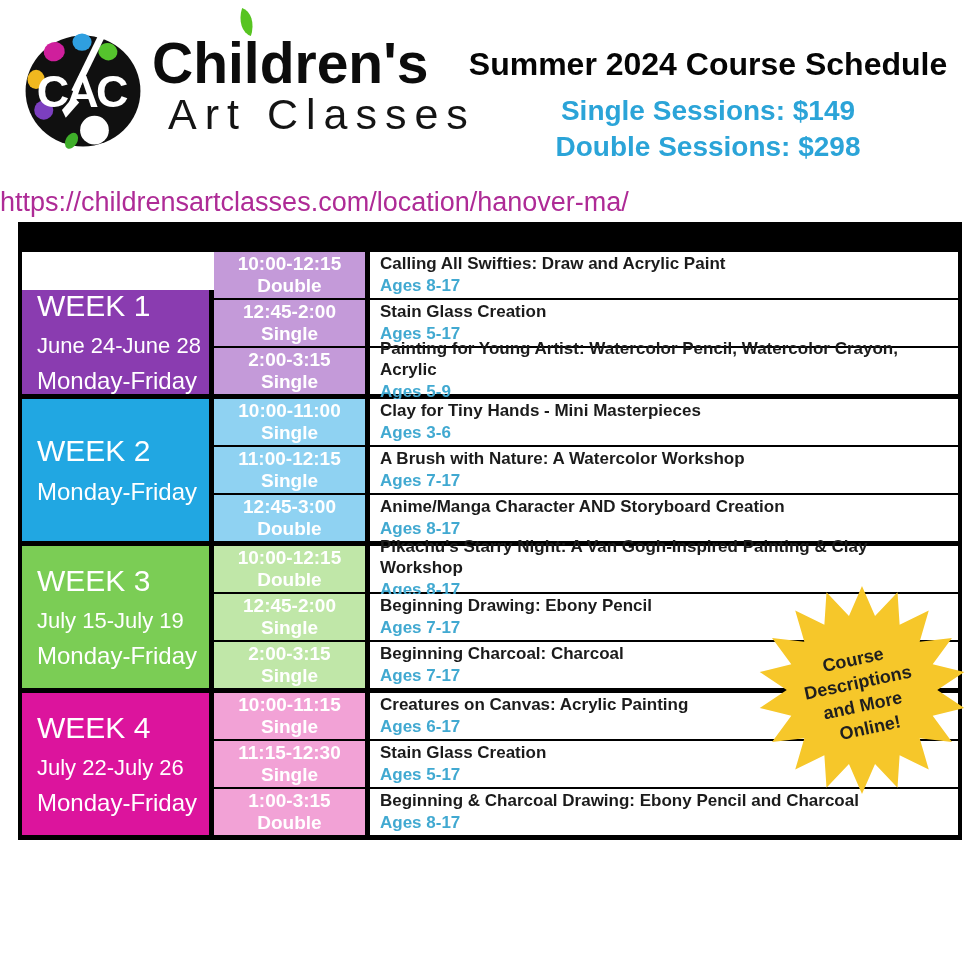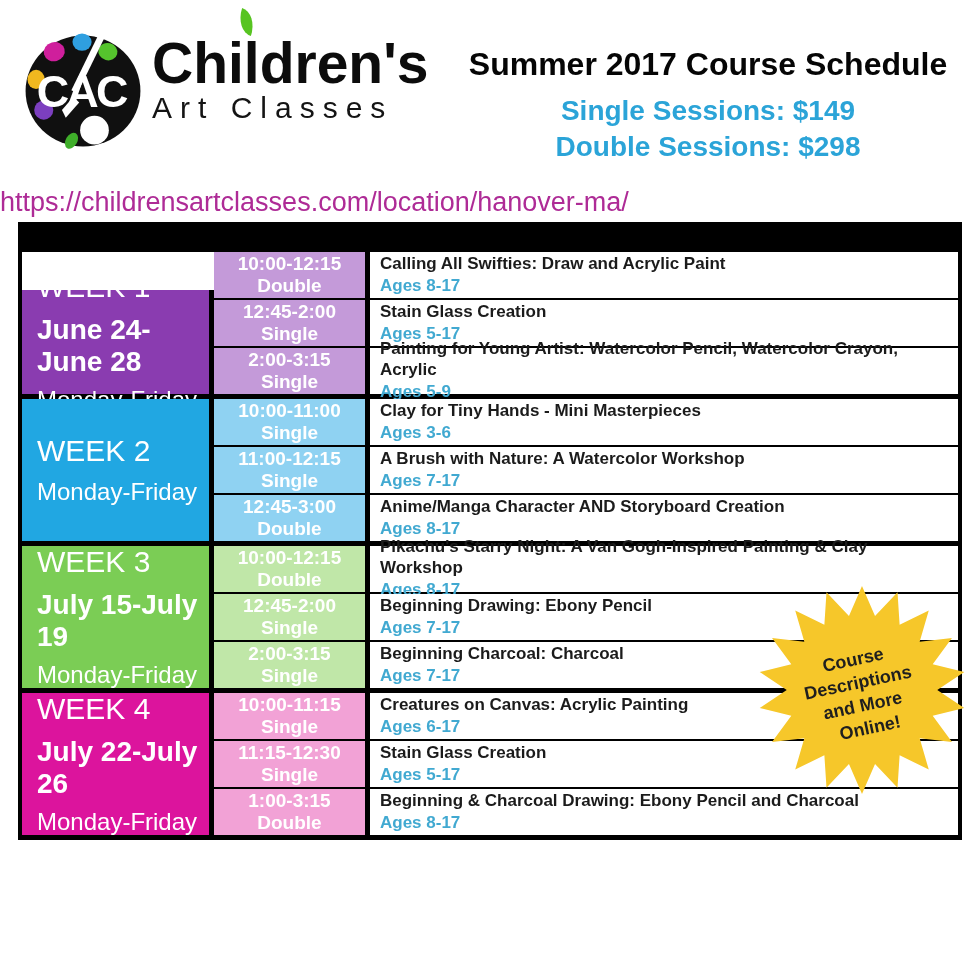--- a/index.html
+++ b/index.html
@@ -5,40 +5,40 @@
   * { margin:0; padding:0; box-sizing:border-box; }
   html,body { background:#ffffff; }
   body { font-family:"Liberation Sans", sans-serif; }
   .page { position:relative; width:980px; height:980px; background:#ffffff; overflow:hidden; }
 
   
   .brand { position:absolute; left:16px; top:22px; display:flex; align-items:flex-start; }
   .logo { width:134px; height:134px; flex:0 0 auto; }
   .brand-text { position:relative; margin-left:2px; padding-top:12px; }
   .brand-line1 { font-size:57px; font-weight:700; color:#0c0c0c; line-height:1.02; letter-spacing:0px; }
-  .brand-line2 { font-size:30px; font-weight:400; color:#141414; letter-spacing:8px; line-height:1.05; margin-left:0; }
+  .brand-line2 { font-size:43px; font-weight:400; color:#141414; letter-spacing:8px; line-height:1.05; margin-left:16px; }
   .leaf { position:absolute; left:86px; top:-12px; width:17px; height:24px; background:#57c421;
           border-radius:0 100% 0 100%; transform:rotate(18deg); }
 
   .schedule-info { position:absolute; top:46px; right:12px; width:520px; text-align:center; }
   .main-title { font-size:32px; font-weight:700; color:#050505; margin-bottom:10px; }
   .price { font-size:28px; font-weight:700; color:var(--price-blue,#2ba4d8); line-height:1.3; }
 
   .url-line { position:absolute; top:171px; left:0; width:100%; text-align:left;
               font-size:27px; font-weight:400; color:var(--url-magenta,#ae2b96);margin-top:16px; }
 
   
   .black-bar { position:absolute; top:222px; left:18px; width:944px; height:30px; background:#000; }
   .schedule { position:absolute; top:252px; left:18px; width:944px;
               border-left:4px solid #000; border-right:4px solid #000; }
   .week-block { display:flex; height:147px; border-bottom:5px solid #000; }
   .week-cell { width:192px; flex:0 0 auto; border-right:5px solid #000; color:#ffffff;
                display:flex; flex-direction:column; justify-content:center; padding-left:15px; }
   .week-name { font-size:30px; font-weight:400; margin-bottom:10px; }
-  .week-dates { font-size:28px; font-weight:700; margin-bottom:8px; }
+  .week-dates { font-size:22px; font-weight:400; margin-bottom:8px; }
   .week-days { font-size:24px; font-weight:400; }
   .week-sessions { flex:1; display:flex; flex-direction:column; }
   .session-row { flex:1; display:flex; border-bottom:2px solid #000; min-height:0; }
   .session-row:last-child { border-bottom:none; }
   .time-cell { width:156px; flex:0 0 auto; border-right:5px solid #000; color:#ffffff;
                display:flex; flex-direction:column; justify-content:center; align-items:center;
                text-align:center; font-weight:700; font-size:19px; line-height:1.18; }
   .course-cell { flex:1; background:#ffffff; display:flex; flex-direction:column;
                  justify-content:center; padding-left:10px; padding-right:4px; }
   .course-title { font-size:17px; font-weight:700; color:#1b1b1b; line-height:1.2; }
@@ -67,21 +67,21 @@
       <polygon points="48,92 60,78 66,84 52,100" fill="#ffffff"></polygon>
     </svg>
     <div class="brand-text">
       <div class="leaf"></div>
       <div class="brand-line1">Children's</div>
       <div class="brand-line2">Art Classes</div>
     </div>
   </div>
 
   <div class="schedule-info">
-    <div class="main-title">Summer 2017 Course Schedule</div>
+    <div class="main-title">Summer 2024 Course Schedule</div>
     <div class="price">Single Sessions: $149</div>
     <div class="price">Double Sessions: $298</div>
   </div>
 
   <div class="url-line">https://childrensartclasses.com/location/hanover-ma/</div>
 
   <div class="black-bar"></div>
   <div class="schedule">
       <div class="week-block">
     <div class="week-cell" style="background: rgb(138, 60, 176); margin-top: 38px;">

